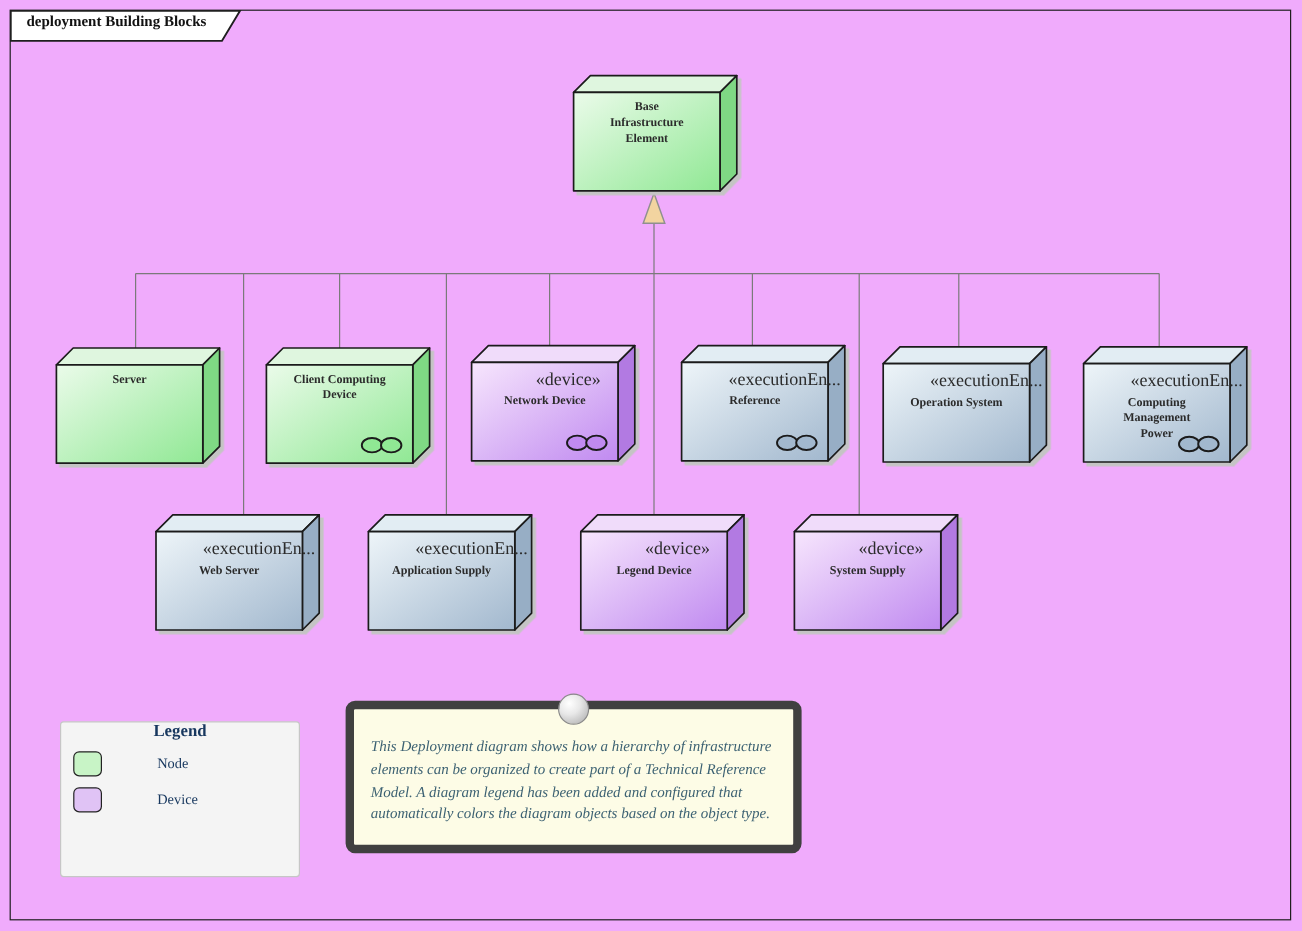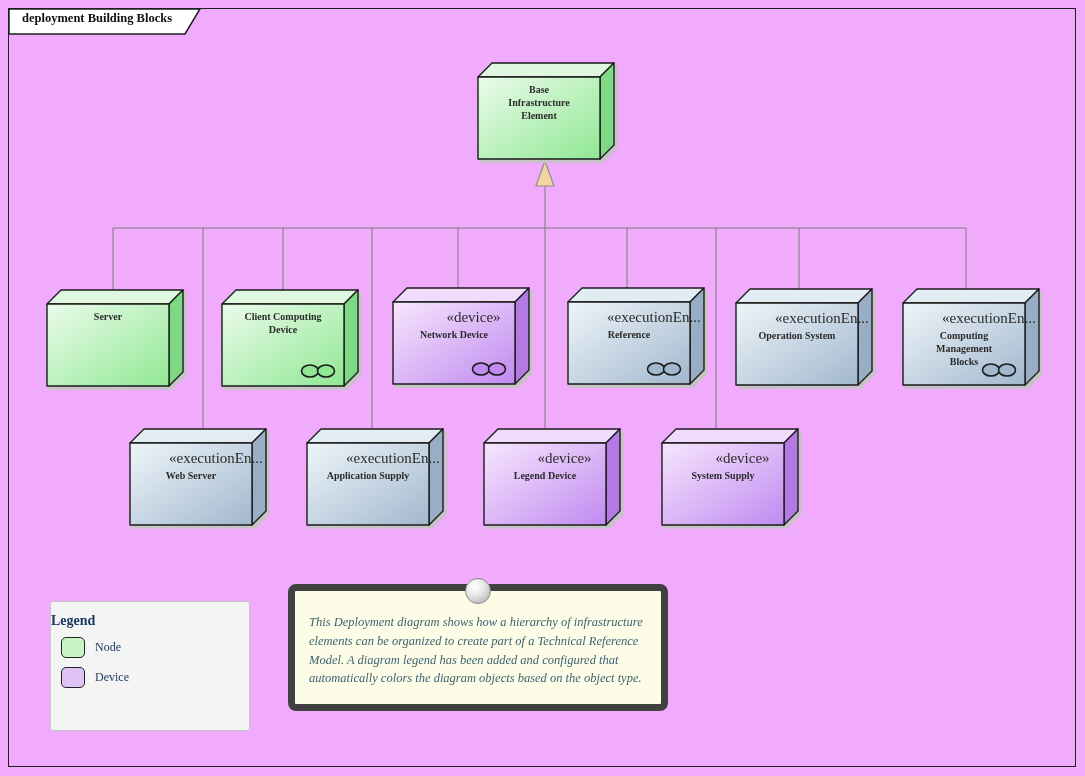--- a/index.html
+++ b/index.html
@@ -9,22 +9,22 @@
   #tab-svg{position:absolute;left:8px;top:8px;width:200px;height:27px;}
   #tab-label{position:absolute;left:22px;top:11px;font-size:12.5px;font-weight:bold;color:#111;white-space:nowrap;}
   #diagram-svg{position:absolute;left:0;top:0;width:1085px;height:776px;}
   .node-label{position:absolute;text-align:center;color:#2b2b2b;pointer-events:none;}
   .node-label .stereo{font-size:15px;font-weight:normal;line-height:1.3;padding-left:39px;}
   .node-label .nline{font-size:10px;font-weight:bold;line-height:1.32;}
   .composite-icon{position:absolute;pointer-events:none;}
   
   #legend{position:absolute;left:50px;top:601px;width:200px;height:130px;background:#f4f4f4;
           border:1px solid #c6c6c6;border-radius:3px;box-sizing:border-box;}
-  #legend-title{margin-top:11px;text-align:left;font-size:14px;font-weight:bold;color:#17375e;}
-  .legend-item{display:flex;align-items:center;margin:6px 0 0 10px;height:24px;}
+  #legend-title{text-align:center;font-size:14px;font-weight:bold;color:#17375e;}
+  .legend-item{display:flex;align-items:center;margin:6px 0 0 10px;height:24px;gap:36px;}
   .legend-swatch{display:inline-block;width:24px;height:21px;border:1.5px solid #222;border-radius:5px;box-sizing:border-box;}
   .legend-label{margin-left:10px;font-size:12px;color:#17375e;}
   
   #note{position:absolute;left:288px;top:584px;width:380px;height:127px;background:#fdfce6;
         border:7px solid #404040;border-radius:8px;box-sizing:border-box;}
   #note-pin{position:absolute;left:50%;top:-13px;margin-left:-13px;width:26px;height:26px;border-radius:50%;
         background:radial-gradient(circle at 35% 30%,#ffffff 0%,#e8e8e8 40%,#a8a8a8 100%);
         border:1.5px solid #8a8a8a;box-sizing:border-box;}
   #note-text{margin:0;padding:22px 14px 0 14px;font-size:12.5px;font-style:italic;color:#3d6273;line-height:1.5;}
 </style>
@@ -165,21 +165,21 @@
         <ellipse cx="28" cy="10" rx="8.5" ry="6" fill="#a2b8ce" stroke="#1b1b1b" stroke-width="1.6"></ellipse>
       </svg>
       <div class="node-label" style="left: 736px; top: 309px; width: 122px; color: rgb(43, 43, 43);">
         <div class="stereo">«executionEn...</div>
         <div class="nline">Operation System</div>
       </div>
       <div class="node-label" style="left: 903px; top: 309px; width: 122px; color: rgb(43, 43, 43);">
         <div class="stereo">«executionEn...</div>
         <div class="nline">Computing</div>
         <div class="nline">Management</div>
-        <div class="nline">Blocks</div>
+        <div class="nline">Power</div>
       </div>
       <svg class="composite-icon" width="40" height="20" style="left: 979px; top: 360px;">
         <line x1="10" y1="10" x2="30" y2="10" stroke="#1b1b1b" stroke-width="2.2"></line>
         <ellipse cx="12" cy="10" rx="8.5" ry="6" fill="#a2b8ce" stroke="#1b1b1b" stroke-width="1.6"></ellipse>
         <ellipse cx="28" cy="10" rx="8.5" ry="6" fill="#a2b8ce" stroke="#1b1b1b" stroke-width="1.6"></ellipse>
       </svg>
       <div class="node-label" style="left: 130px; top: 449px; width: 122px; color: rgb(43, 43, 43);">
         <div class="stereo">«executionEn...</div>
         <div class="nline">Web Server</div>
       </div>

